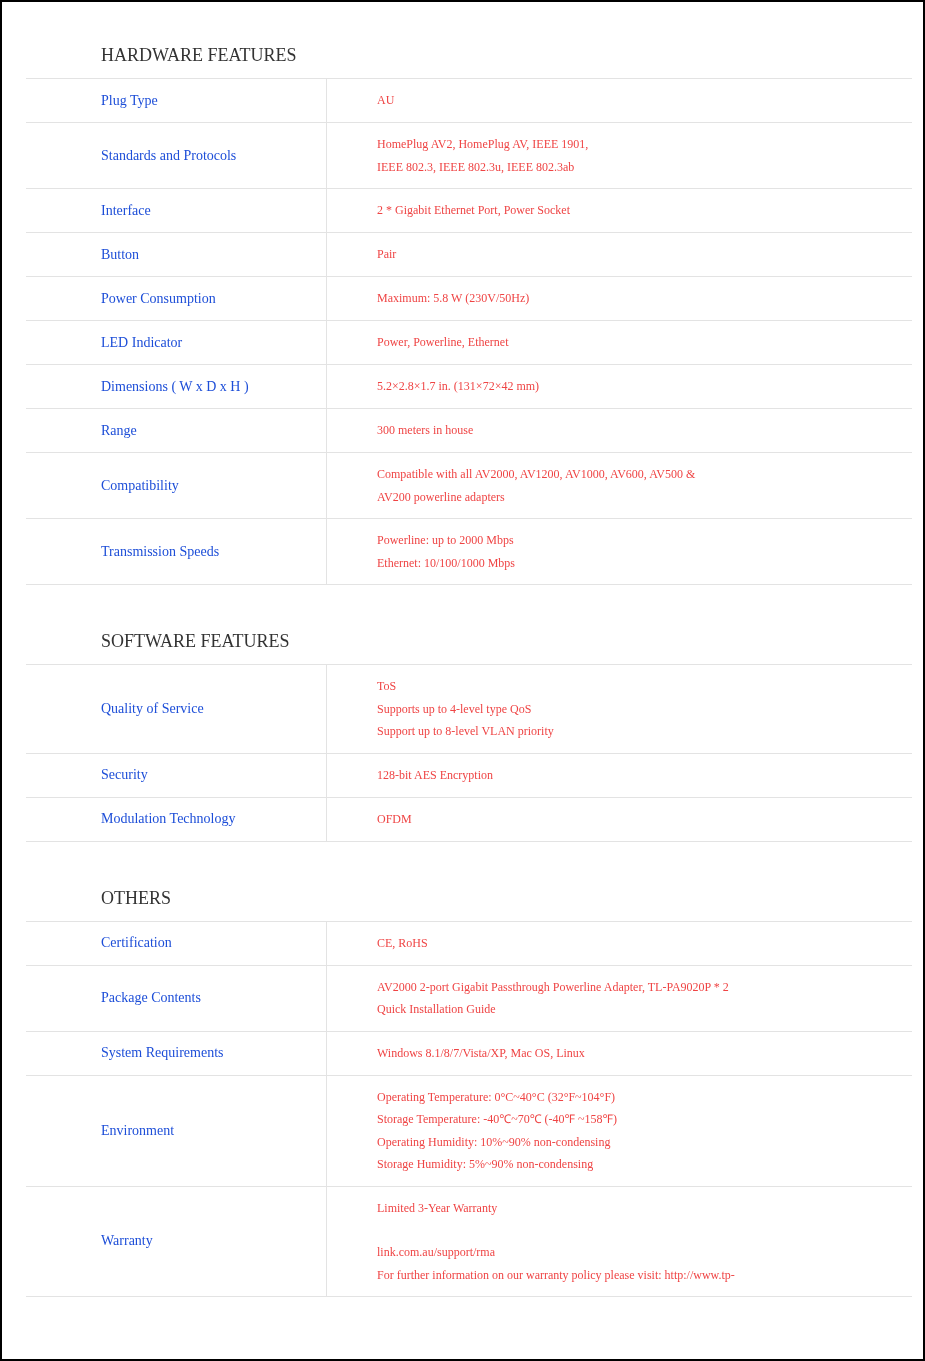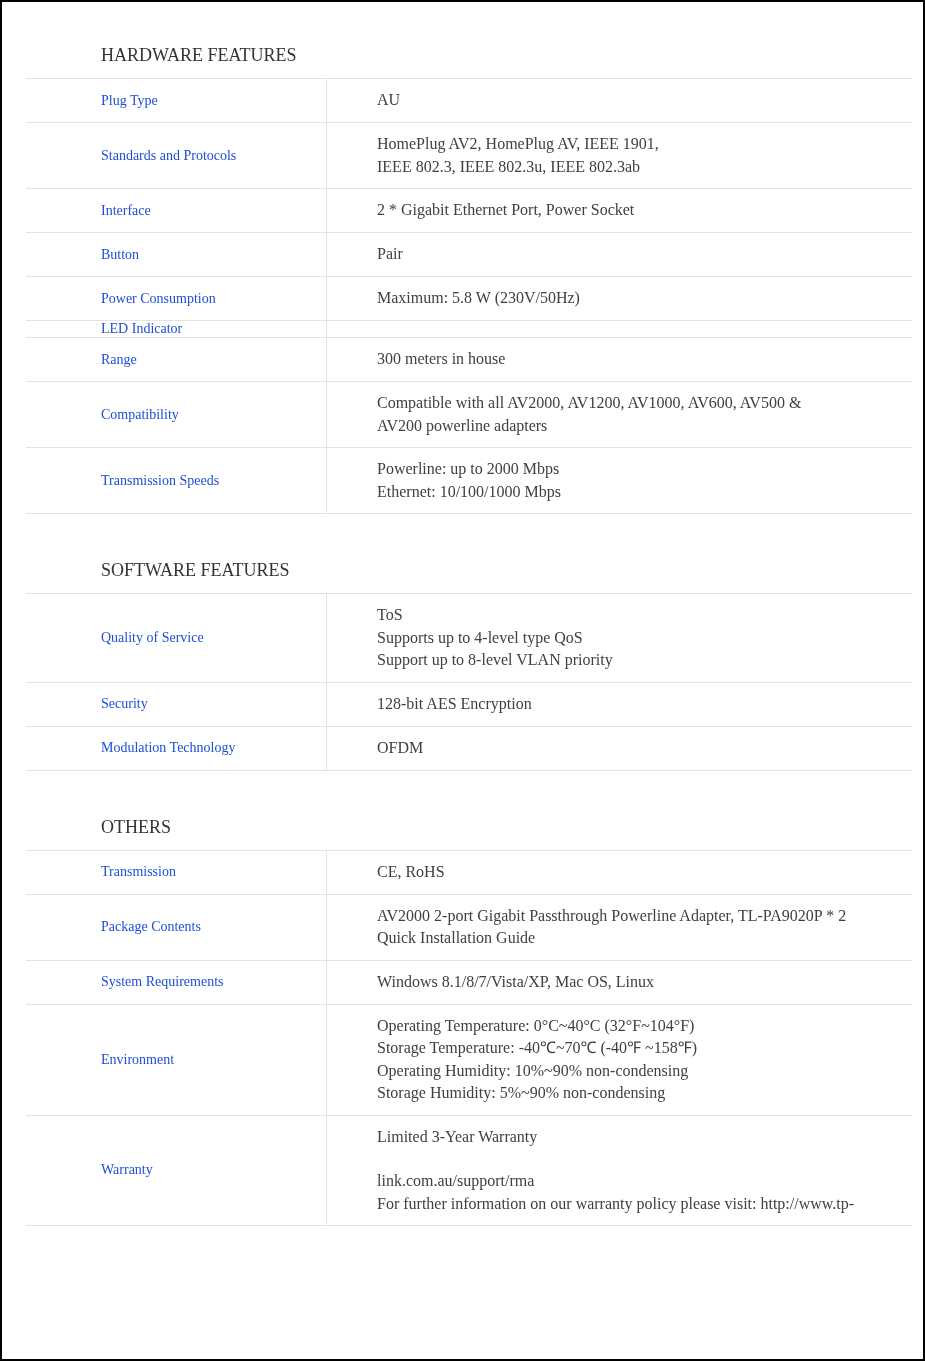--- a/index.html
+++ b/index.html
@@ -20,21 +20,21 @@
     .row {
       display: flex; border-bottom: 1px solid #e3e3e3;
     }
     .label {
       width: 301px; box-sizing: border-box; padding-left: 75px;
       border-right: 1px solid #e3e3e3;
       display: flex; align-items: center; font-size: 14px; color: #1d4ed8;
     }
     .value {
       flex: 1; box-sizing: border-box; padding: 10px 50px 10px 50px;
-      font-size: 16px; line-height: 22.5px; color: #404040;
+      font-size: 12px; line-height: 22.5px; color: #ef4444;
       display: flex; flex-direction: column; justify-content: center;
       min-height: 43px;
     }
     .value span { display: block; }
     .gap { height: 22px; }
   </style>
 </head>
 <body>
 
 <div class="wrap">
@@ -67,20 +67,29 @@
         </div>
       </div>
     <div class="row">
         <div class="label">Power Consumption</div>
         <div class="value">
           <span>Maximum: 5.8 W (230V/50Hz)</span>
         </div>
       </div>
     <div class="row">
         <div class="label">LED Indicator</div>
+        <div class="value">
+          <span>Power, Powerline, Ethernet</span>
+        </div>
+      </div>
+    <div class="row">
+        <div class="label">Dimensions ( W x D x H )</div>
+        <div class="value">
+          <span>5.2×2.8×1.7 in. (131×72×42 mm)</span>
+        </div>
       </div>
     <div class="row">
         <div class="label">Range</div>
         <div class="value">
           <span>300 meters in house</span>
         </div>
       </div>
     <div class="row">
         <div class="label">Compatibility</div>
         <div class="value">
@@ -117,21 +126,21 @@
         <div class="label">Modulation Technology</div>
         <div class="value">
           <span>OFDM</span>
         </div>
       </div>
   </div>
 
   <div class="section">
     <h2 class="section-title">OTHERS</h2>
     <div class="row">
-        <div class="label">Transmission</div>
+        <div class="label">Certification</div>
         <div class="value">
           <span>CE, RoHS</span>
         </div>
       </div>
     <div class="row">
         <div class="label">Package Contents</div>
         <div class="value">
           <span>AV2000 2-port Gigabit Passthrough Powerline Adapter, TL-PA9020P * 2</span>
           <span>Quick Installation Guide</span>
         </div>

